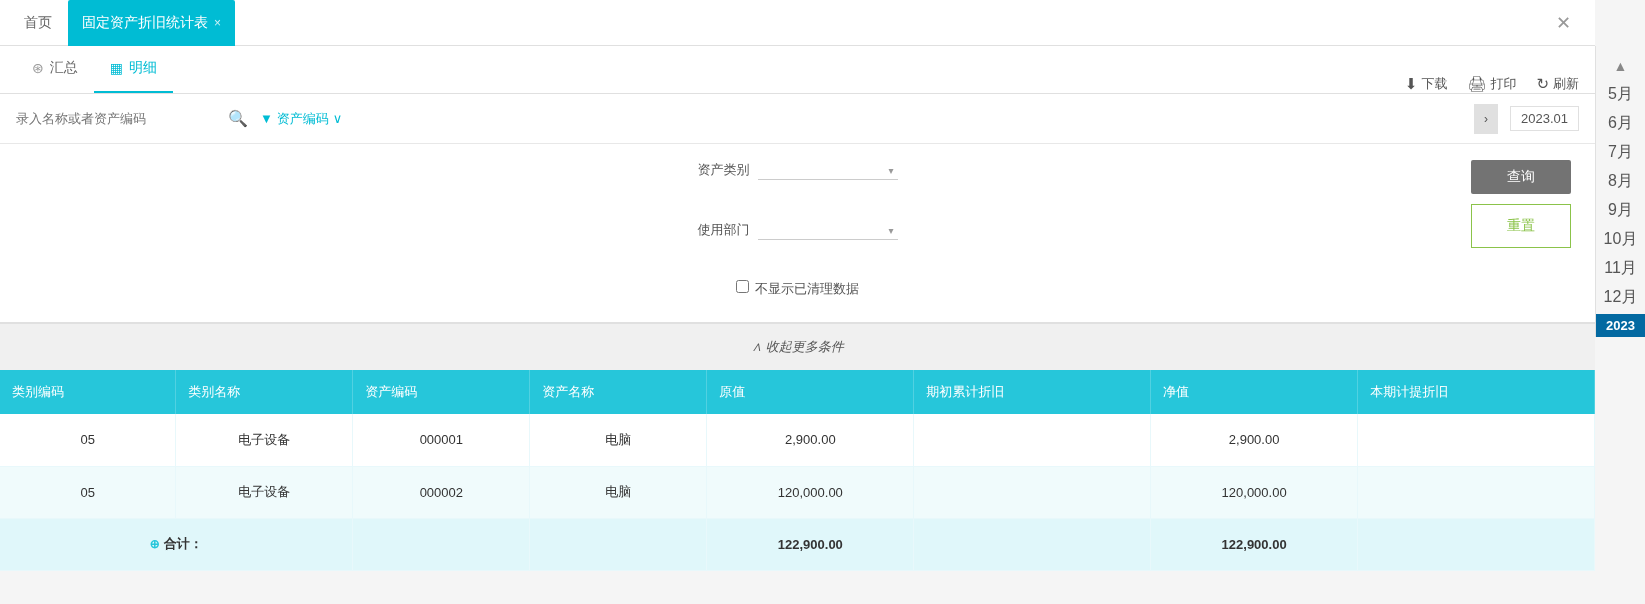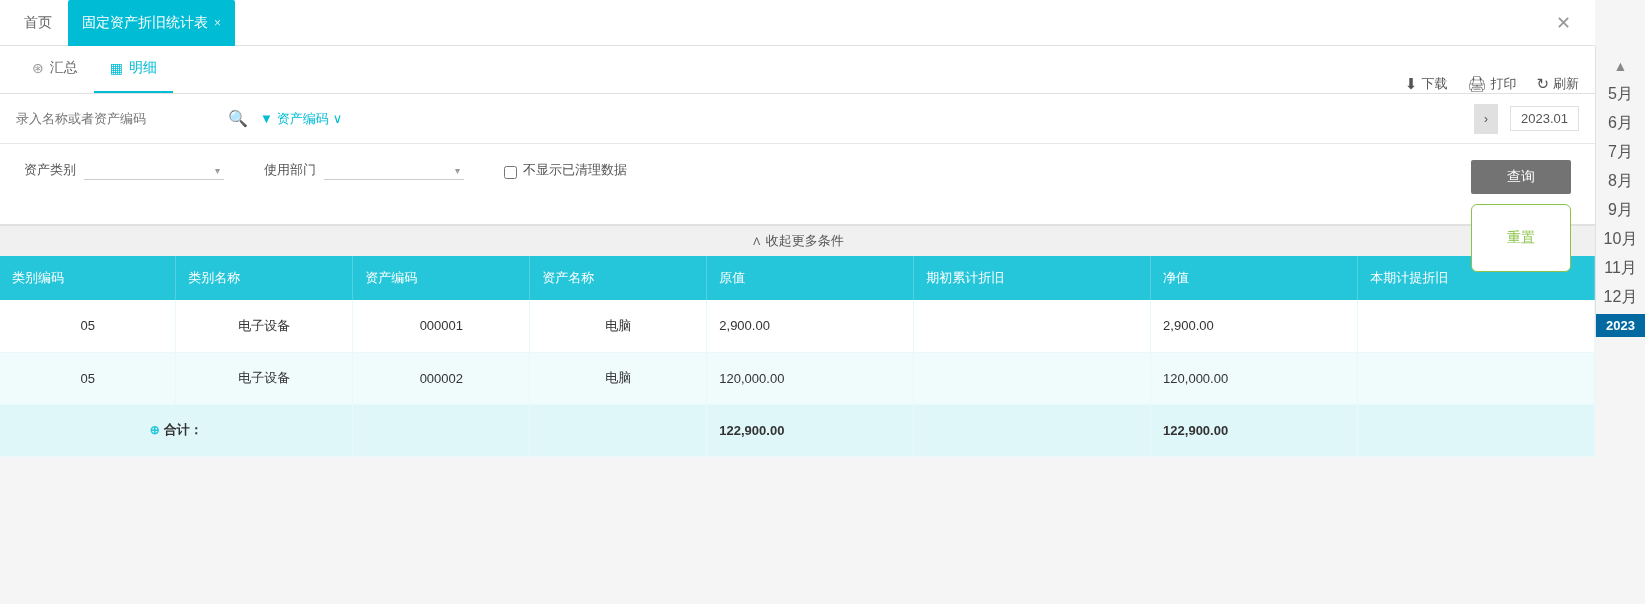--- a/index.html
+++ b/index.html
@@ -144,21 +144,22 @@
     .filter-panel {
       background: #fff;
       border-bottom: 1px solid #e0e0e0;
       padding: 16px 24px;
       position: relative;
     }
     .filter-row {
       display: flex;
       align-items: center;
       gap: 40px;
-      margin-bottom: 28px;
+      margin-bottom: 8px;
+      flex-direction: column;
     }
     .filter-group {
       display: flex;
       align-items: center;
       gap: 8px;
     }
     .filter-label { color: #555; font-size: 13px; }
     .filter-select {
       border: none;
       border-bottom: 1px solid #ccc;
@@ -180,21 +181,21 @@
       position: absolute;
       right: 4px;
       top: 50%;
       transform: translateY(-50%);
       color: #999;
       font-size: 10px;
       pointer-events: none;
     }
     .checkbox-group {
       display: flex;
-      align-items: flex-end;
+      align-items: flex-start;
       gap: 6px;
     }
     .checkbox-group input { cursor: pointer; }
     .checkbox-label { color: #555; font-size: 13px; }
 
     .filter-buttons {
       position: absolute;
       right: 24px;
       top: 16px;
       display: flex;
@@ -208,34 +209,35 @@
       padding: 8px 32px;
       font-size: 14px;
       cursor: pointer;
       border-radius: 2px;
       min-width: 100px;
     }
     .btn-reset {
       background: #fff;
       color: #8bc34a;
       border: 1px solid #8bc34a;
-      padding: 24px 32px;
-      font-size: 14px;
-      cursor: pointer;
-      border-radius: 6px;
+      padding: 12px 32px;
+      font-size: 14px;
+      cursor: pointer;
+      border-radius: 0;
       min-width: 100px;
     }
     .collapse-bar {
       text-align: center;
-      padding: 6px;
+      padding: 14px;
       color: #555;
       font-size: 13px;
       cursor: pointer;
       background: #f0f0f0;
       border-top: 1px solid #e0e0e0;
+      font-style: italic;
     }
 
     
     .data-table {
       width: 100%;
       border-collapse: collapse;
       font-size: 13px;
       background: #fff;
     }
     .data-table thead tr {
@@ -254,21 +256,21 @@
       border-bottom: 1px solid #e8f8fb;
     }
     .data-table tbody tr:nth-child(odd) { background: #fff; }
     .data-table tbody tr:nth-child(even) { background: #f0fbfc; }
     .data-table tbody td {
       padding: 8px 12px;
       text-align: center;
       color: #333;
       border-right: 1px solid #e8f8fb;
     }
-    .data-table tbody td.num { text-align: left; margin-top: 25px; }
+    .data-table tbody td.num { text-align: center; margin-top: 25px; }
     .total-row {
       background: #e0f7fa !important;
       font-weight: bold;
     }
     .total-icon {
       font-size: 12px;
       color: #26c6da;
       margin-right: 4px;
     }
 

